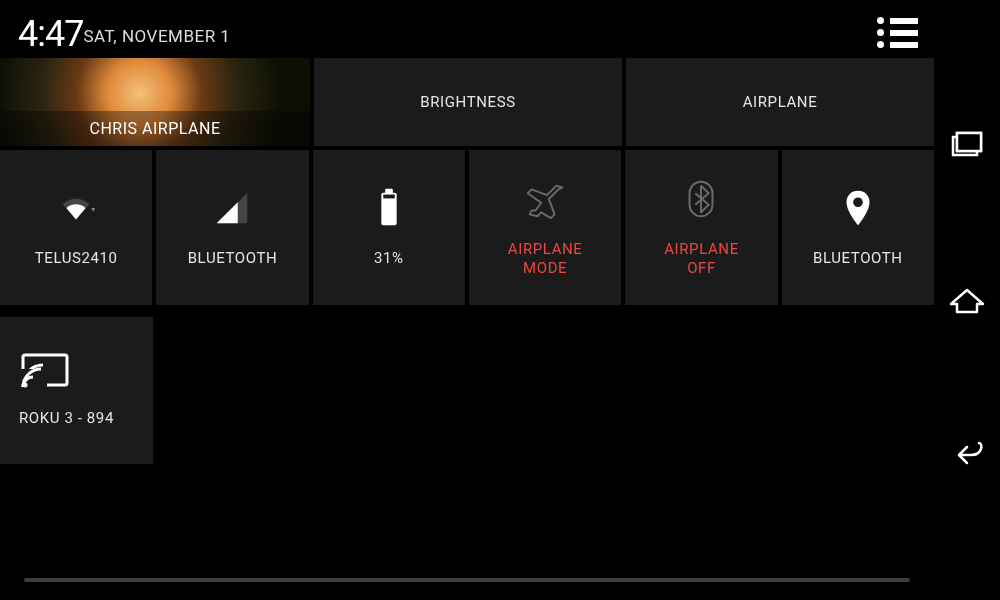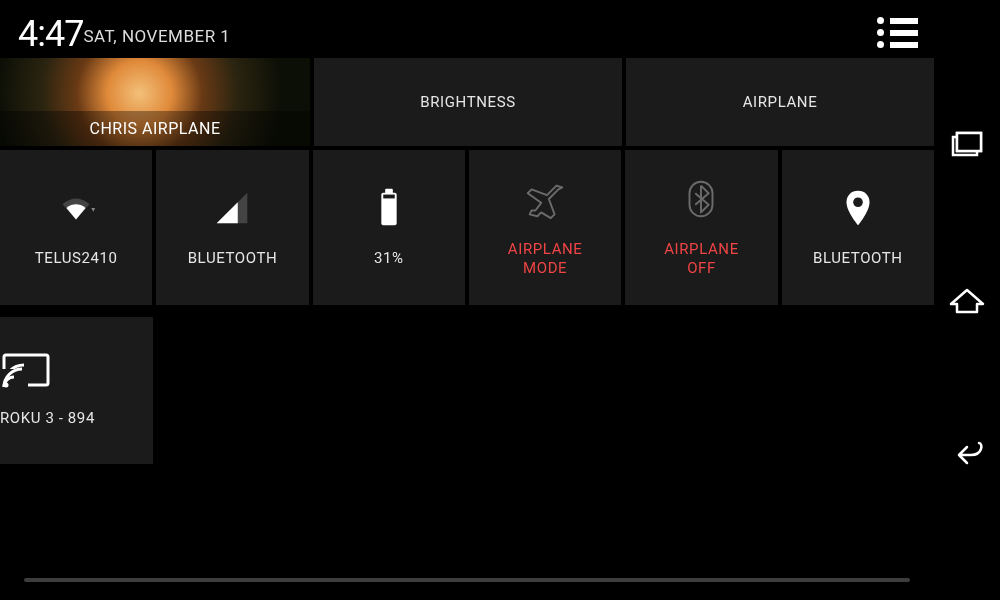--- a/index.html
+++ b/index.html
@@ -270,21 +270,21 @@
               <path d="M24 6 C17 6 12 11 12 18 C12 28 24 42 24 42 C24 42 36 28 36 18 C36 11 31 6 24 6 Z" fill="#fff"></path>
               <circle cx="24" cy="18" r="5" fill="#1b1b1b"></circle>
             </svg>
           </div>
           <div class="tile-label">BLUETOOTH</div>
         </div>
 
       </div>
 
       <div class="row row3">
-        <div class="tile" style="align-items:flex-start;padding-left:0;margin-top:8px;">
+        <div class="tile" style="align-items:flex-start;padding-left:19px;margin-top:8px;">
           <div class="tile-icon" style="width:52px;height:40px;">
             <svg viewBox="0 0 52 40">
               <rect x="4" y="4" width="44" height="30" rx="2" fill="none" stroke="#fff" stroke-width="3"></rect>
               <path d="M4 34 A12 12 0 0 1 16 22" fill="none" stroke="#fff" stroke-width="3"></path>
               <path d="M4 34 A20 20 0 0 1 24 14" fill="none" stroke="#fff" stroke-width="3"></path>
               <rect x="0" y="18" width="28" height="22" fill="#1b1b1b"></rect>
               <path d="M4 36 A10 10 0 0 1 14 26" fill="none" stroke="#fff" stroke-width="3"></path>
               <path d="M4 36 A18 18 0 0 1 22 18" fill="none" stroke="#fff" stroke-width="3"></path>
               <circle cx="6" cy="34" r="2.5" fill="#fff"></circle>
             </svg>

